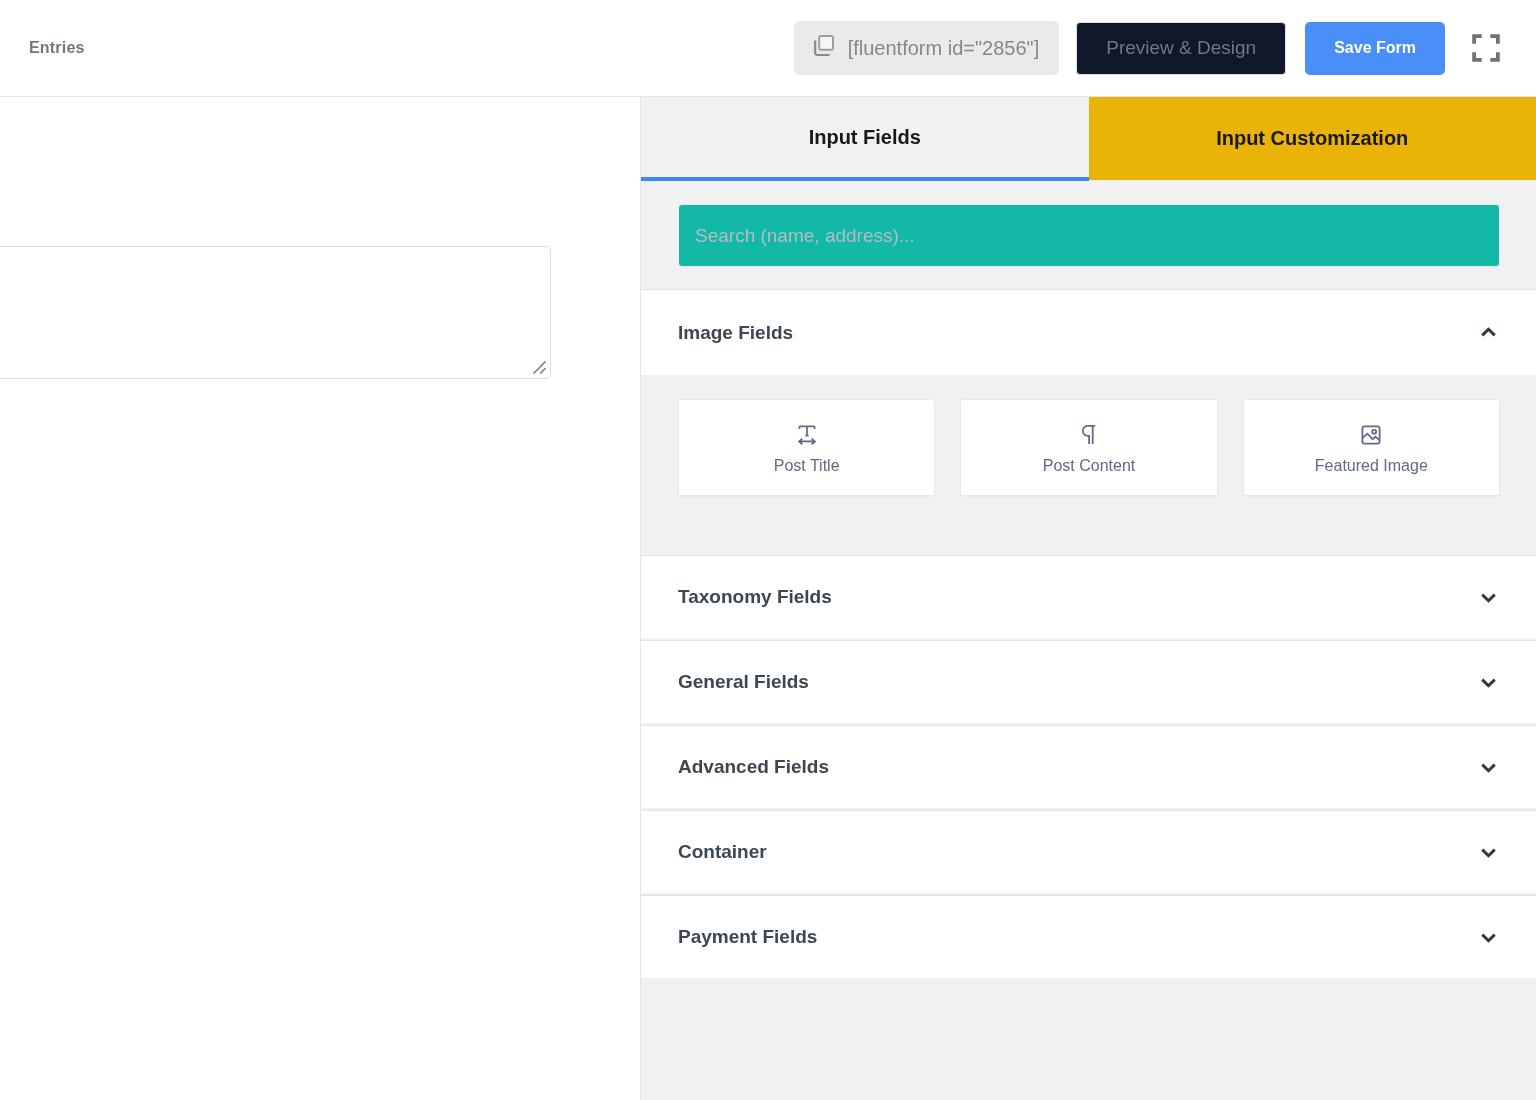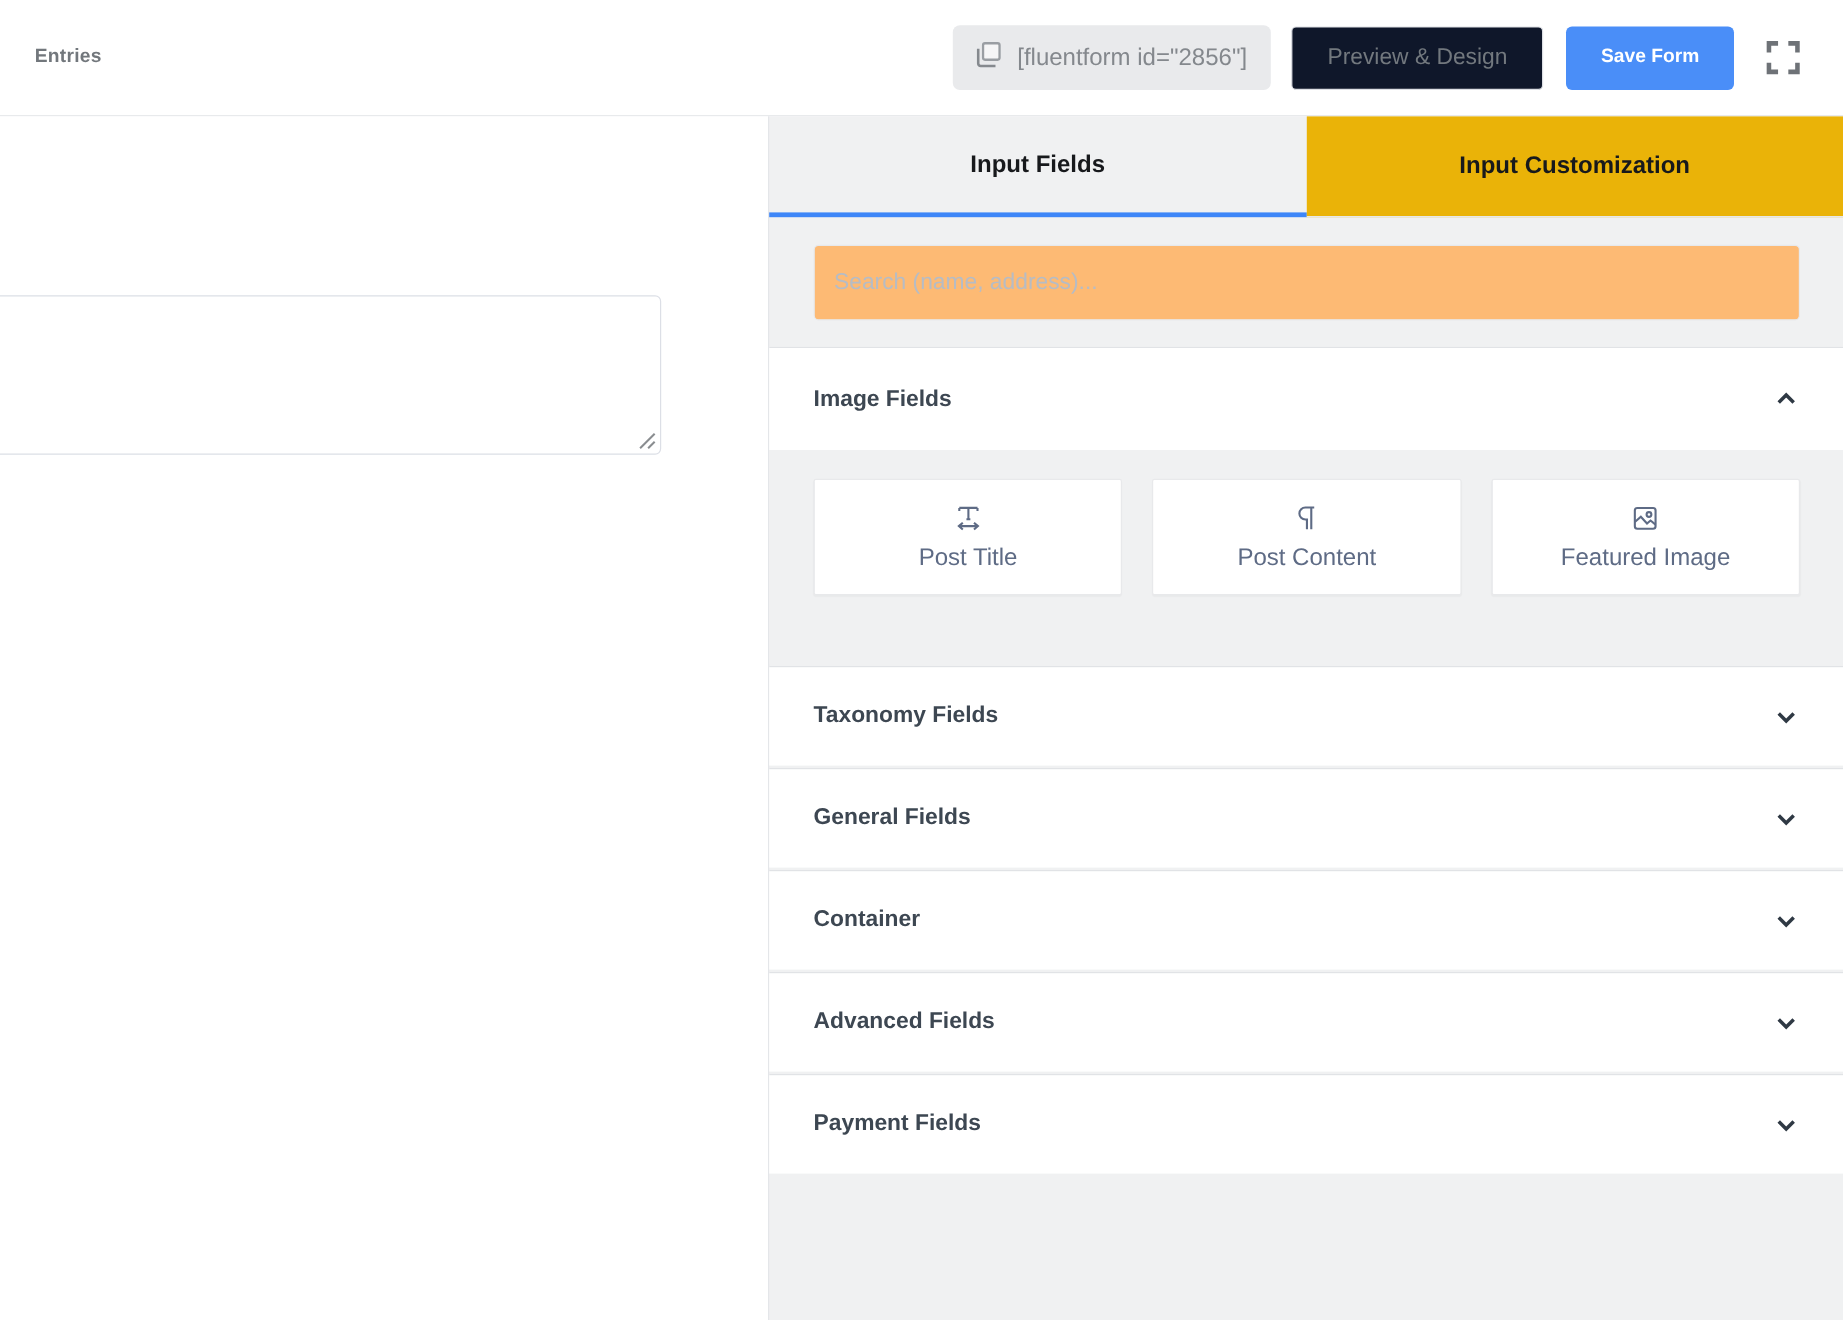--- a/index.html
+++ b/index.html
@@ -34,39 +34,39 @@
   
   .panel { width:896px; background:var(--panel-bg,#f0f1f2); border-left:1px solid #e4e6e9;
     display:flex; flex-direction:column; }
   .tabbar { height:84px; display:flex; flex:none; }
   .tab { flex:1; display:flex; align-items:center; justify-content:center;
     font-size:20px; font-weight:700; color:#17191c; cursor:pointer;
     background:#eab308; border-bottom:1px solid #e6e8ea; }
   .tab.active { background:transparent; border-bottom:4px solid var(--tab-underline,#3e86f8); }
 
   .search-wrap { padding:23px 36px 22px 37px; flex:none; }
-  .search-input { width:100%; height:63px; background:#fdba74; border:1px solid #e7e9ec;
+  .search-input { width:100%; height:63px; background:#14b8a6; border:1px solid #e7e9ec;
     border-radius:4px; padding:0 16px; font-family:inherit; font-size:19px;
     color:#3d4752; outline:none; }
   .search-input::placeholder { color:#b6bcc5; }
 
   .accordion { display:flex; flex-direction:column; flex:none; }
   .acc-header { height:86px; display:flex; align-items:center;
     padding:0 36px 0 37px; background:#fff; cursor:pointer;
     border-top:1px solid #e1e3e6; }
   .acc-row { height:83px; margin-top:2px; }
   .acc-title { font-size:19px; font-weight:700; color:var(--title-text,#3d4752); }
   .acc-chevron { margin-left:auto; display:flex; align-items:center; }
 
   .acc-body { background:var(--panel-bg,#f0f1f2); padding:24px 36px 57px 37px; }
   .field-grid { display:grid; grid-template-columns:repeat(3,1fr); gap:30px 25px; }
   .field-card { height:97px; background:#fff; border:1px solid #e8e9eb; border-radius:2px;
     display:flex; flex-direction:column; align-items:center; justify-content:center;
     gap:8px; cursor:pointer; box-shadow:0 1px 1px rgba(0,0,0,.03); }
-  .field-card .label { font-size:20px; color:var(--field-text,#5e6b85); }
+  .field-card .label { font-size:16px; color:var(--field-text,#5e6b85); }
   .field-card svg { display:block; }
 </style>
 </head>
 <body>
 
 <header class="topbar">
   <div class="nav-label">Entries</div>
   <div class="spacer"></div>
 
   <button class="shortcode-chip">
@@ -172,30 +172,30 @@
       <div class="acc-header acc-row">
         <span class="acc-title">General Fields</span>
         <span class="acc-chevron">
           <svg width="23" height="23" viewBox="0 0 24 24" fill="none">
               <path d="M5.5 9 L12 15.4 L18.5 9" stroke="#2f3944" stroke-width="3.1"></path>
             </svg>
         </span>
       </div>
 
       <div class="acc-header acc-row">
+        <span class="acc-title">Advanced Fields</span>
+        <span class="acc-chevron">
+          <svg width="23" height="23" viewBox="0 0 24 24" fill="none">
+              <path d="M5.5 9 L12 15.4 L18.5 9" stroke="#2f3944" stroke-width="3.1"></path>
+            </svg>
+        </span>
+      </div>
+
+      <div class="acc-header acc-row">
         <span class="acc-title">Container</span>
-        <span class="acc-chevron">
-          <svg width="23" height="23" viewBox="0 0 24 24" fill="none">
-              <path d="M5.5 9 L12 15.4 L18.5 9" stroke="#2f3944" stroke-width="3.1"></path>
-            </svg>
-        </span>
-      </div>
-
-      <div class="acc-header acc-row">
-        <span class="acc-title">Advanced Fields</span>
         <span class="acc-chevron">
           <svg width="23" height="23" viewBox="0 0 24 24" fill="none">
               <path d="M5.5 9 L12 15.4 L18.5 9" stroke="#2f3944" stroke-width="3.1"></path>
             </svg>
         </span>
       </div>
 
       <div class="acc-header acc-row">
         <span class="acc-title">Payment Fields</span>
         <span class="acc-chevron">

